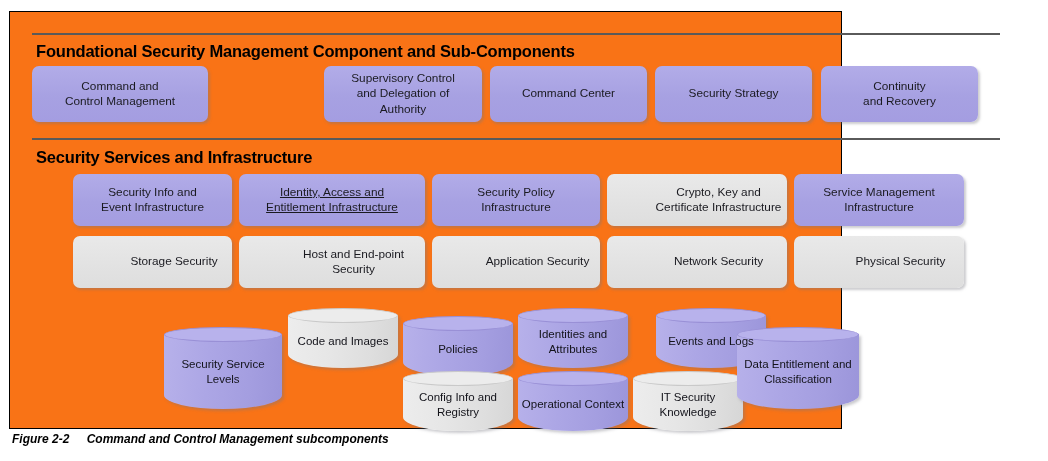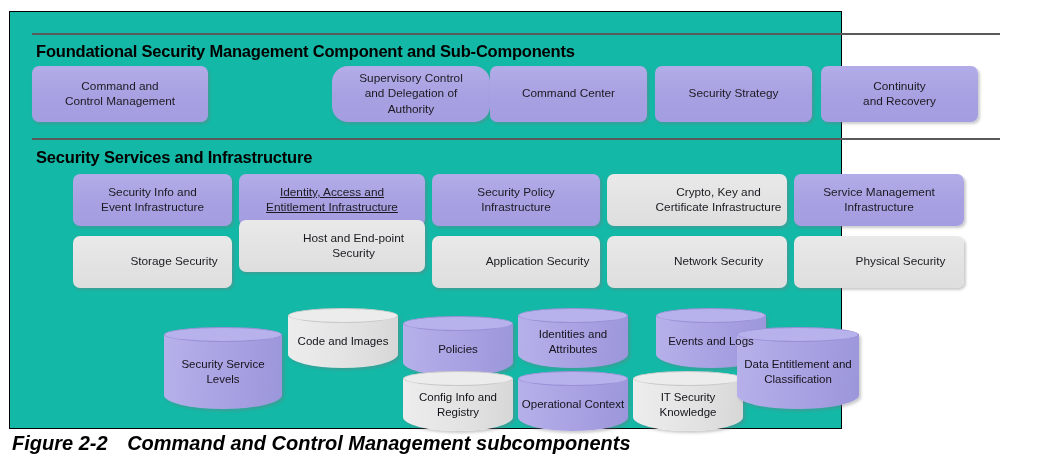--- a/index.html
+++ b/index.html
@@ -18,21 +18,21 @@
 
   
   #figure-frame {
     position: absolute;
     left: 9px;
     top: 11px;
     width: 833px;
     height: 418px;
     border: 1.5px solid #000000;
     box-sizing: border-box;
-    background: #14b8a6;
+    background: #f97316;
   }
 
   
   .section-rule {
     position: absolute;
     left: 22px;
     width: 968px;
     height: 2px;
     background: #5a5a5a;
   }
@@ -128,21 +128,21 @@
     background: #ececec;
     border: 1px solid #c9c9c9;
     box-sizing: border-box;
   }
 
   
   #caption {
     position: absolute;
     left: 12px;
     top: 432px;
-    font-size: 20px;
+    font-size: 12px;
     font-style: italic;
     font-weight: bold;
     white-space: nowrap;
     color: #000000;
   }
   #caption .cap-num { margin-right: 14px; font-weight: bold; }
   #caption .cap-txt { font-weight: bold; }
 </style>
 </head>
 <body>
@@ -152,21 +152,21 @@
   <div class="section-rule" id="rule-top"></div>
   <div class="section-title" id="title-found">Foundational Security Management Component and Sub-Components</div>
 
   <div class="rbox purple" style="left:22px; top:54px; width:176px; height:56px;">
     <div>
       <span>Command and</span>
       <span>Control Management</span>
     </div>
   </div>
 
-  <div class="rbox purple" style="left:322px; top:54px; width:158px; height:56px;border-radius:16px;">
+  <div class="rbox purple" style="left:314px; top:54px; width:158px; height:56px;">
     <div>
       <span>Supervisory Control</span>
       <span>and Delegation of</span>
       <span>Authority</span>
     </div>
   </div>
 
   <div class="rbox purple" style="left:480px; top:54px; width:157px; height:56px;">
     <div>
       <span>Command Center</span>
@@ -218,21 +218,21 @@
       <span>Service Management</span>
       <span>Infrastructure</span>
     </div>
   </div>
 
   <div class="rbox gray" style="left:63px; top:224px; width:159px; height:52px;">
     <div>
       <span>Storage Security</span>
     </div>
   </div>
-  <div class="rbox gray" style="left:229px; top:208px; width:186px; height:52px;align-items:center;">
+  <div class="rbox gray" style="left:229px; top:224px; width:186px; height:52px;align-items:center;">
     <div>
       <span>Host and End-point</span>
       <span>Security</span>
     </div>
   </div>
   <div class="rbox gray" style="left:422px; top:224px; width:168px; height:52px;">
     <div>
       <span>Application Security</span>
     </div>
   </div>

